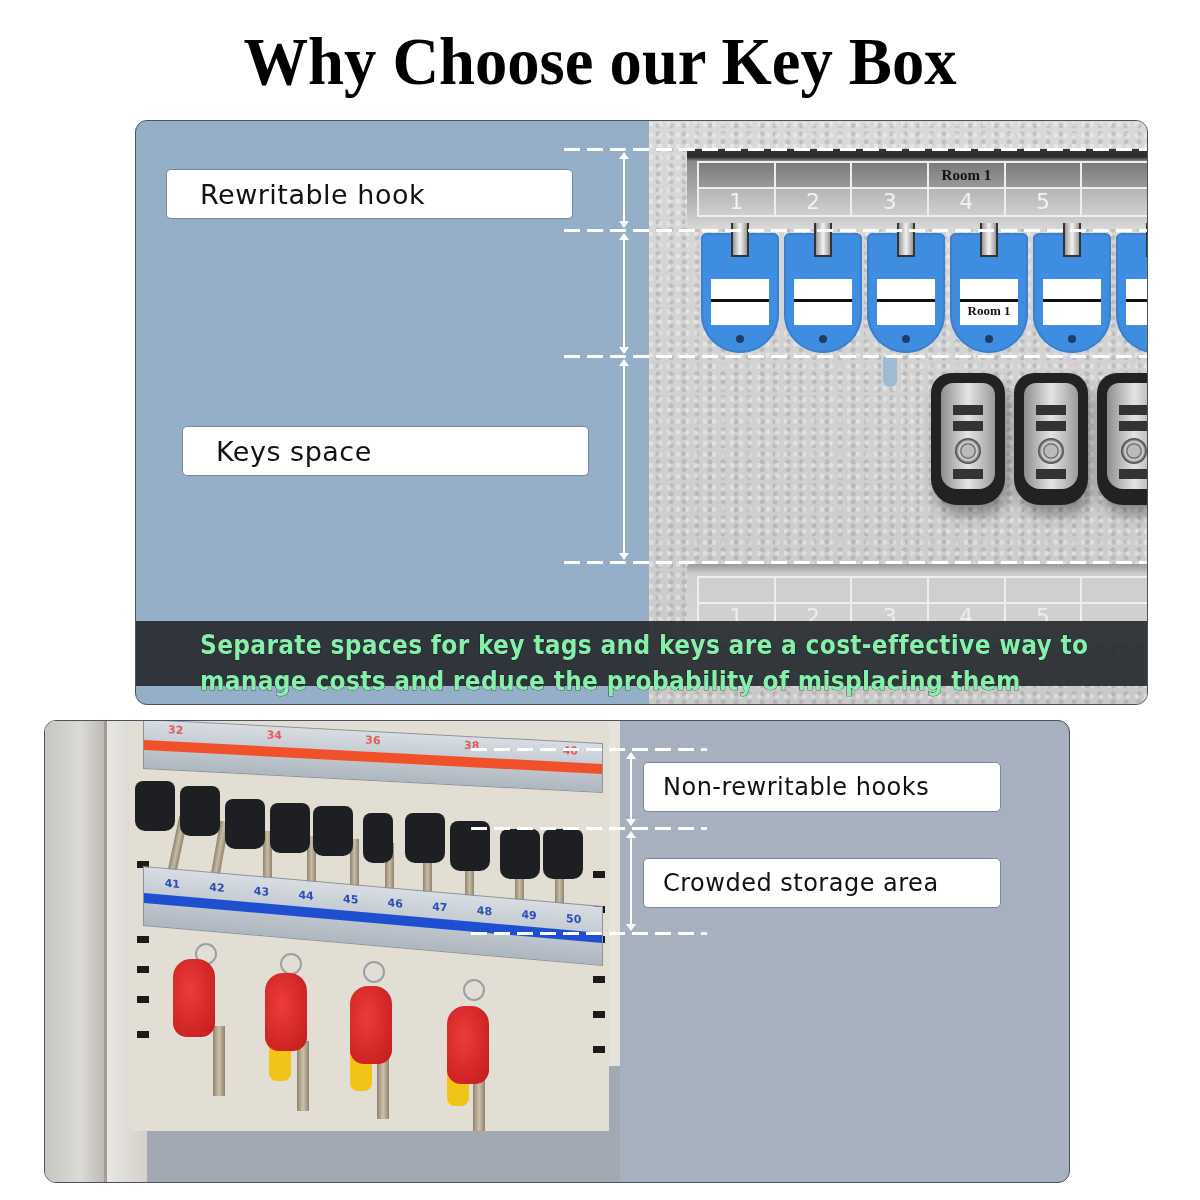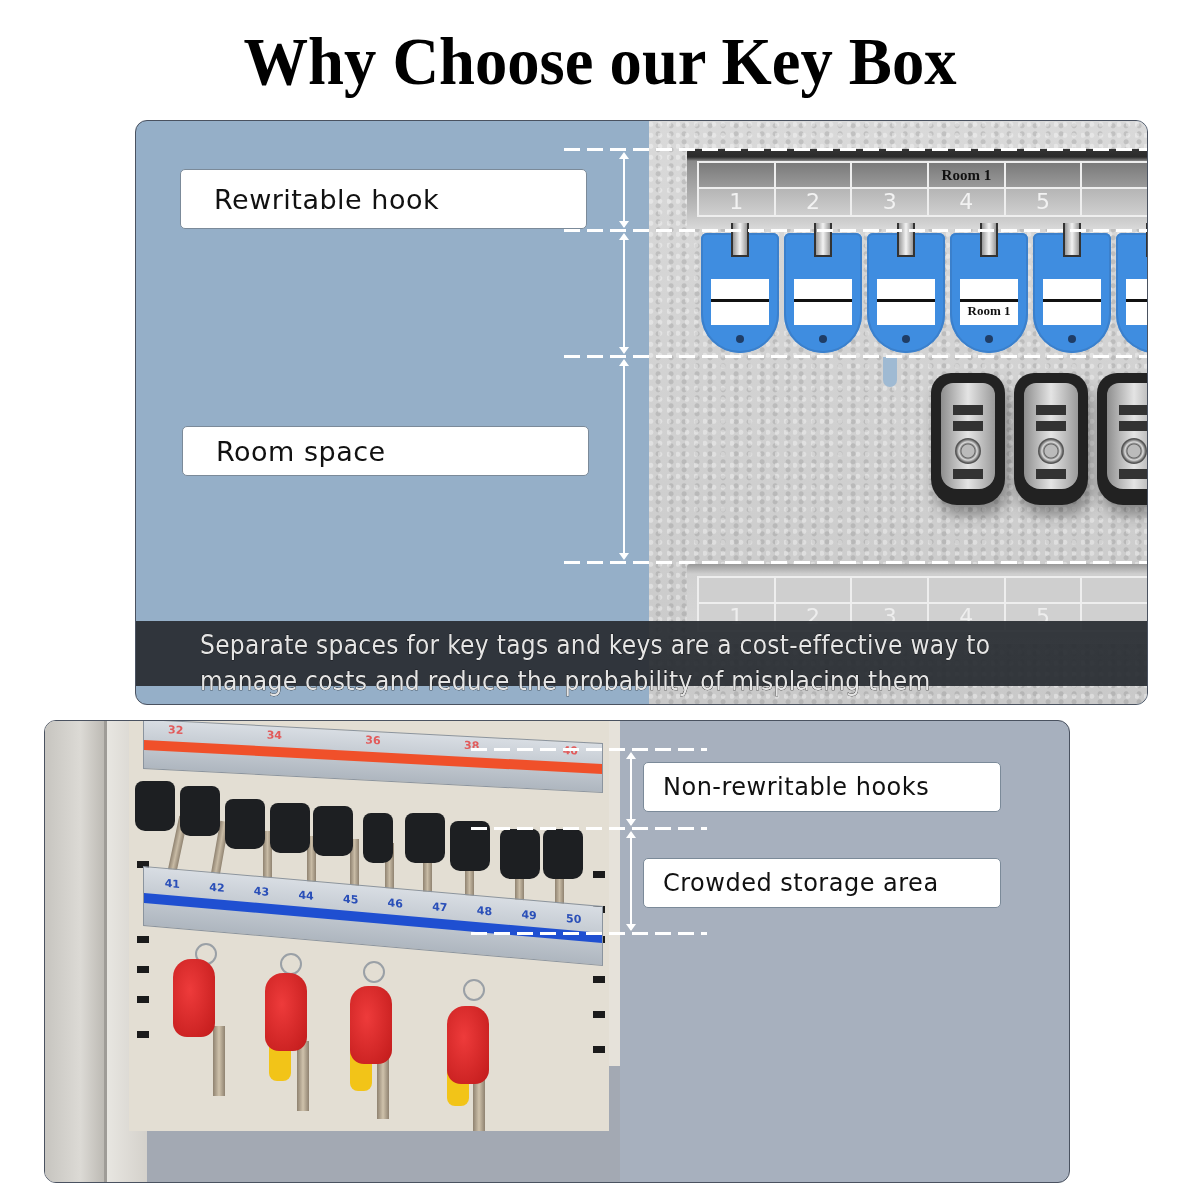--- a/index.html
+++ b/index.html
@@ -74,22 +74,22 @@
   .arrow-down { border-top: 7px solid #fff; }
 
   .label-box {
     position: absolute; background: #fff; border-radius: 5px; border: 1px solid #7b8a99;
     font-family: "DejaVu Sans", sans-serif; font-size: 27px; color: #111; letter-spacing: 0.5px;
     display: flex; align-items: center; padding-left: 33px;
   }
 
   .caption-bar {
     position: absolute; left: 0; right: 0; bottom: 18px; background: rgba(40,44,50,.93);
-    color: #e5e5e5; font-family: "DejaVu Sans Condensed", "DejaVu Sans", sans-serif;
-    -webkit-text-stroke: 0.6px #000; paint-order: stroke fill;
+    color: #86efac; font-family: "DejaVu Sans Condensed", "DejaVu Sans", sans-serif;
+    -webkit-text-stroke: 0.6px #000; paint-order: stroke fill; font-weight: bold;
   }
   .panel1 .caption-bar { top: 500px; padding: 6px 0 0 64px; font-size: 26px; line-height: 36px; letter-spacing: 0.3px; }
 
   
   .panel2 {
     position: absolute; left: 44px; top: 720px; width: 1026px; height: 463px;
     border-radius: 12px; overflow: hidden; border: 1px solid #4a5260;
     background: #a7b0be;
   }
   .p2-photo { position: absolute; left: 0; top: 0; width: 575px; height: 463px; background: #e6e2da; }
@@ -250,22 +250,22 @@
   <div class="arrow-down" style="left:483px; top:100px;"></div>
 
   <div class="vline" style="left:487px; top:117px; height:114px;"></div>
   <div class="arrow-up" style="left:483px; top:112px;"></div>
   <div class="arrow-down" style="left:483px; top:226px;"></div>
 
   <div class="vline" style="left:487px; top:243px; height:194px;"></div>
   <div class="arrow-up" style="left:483px; top:238px;"></div>
   <div class="arrow-down" style="left:483px; top:432px;"></div>
 
-  <div class="label-box" style="left:44px; top:48px; width:407px; height:60px;">Rewritable hook</div>
-  <div class="label-box" style="left:46px; top:305px; width:407px; height:50px;">Room space</div>
+  <div class="label-box" style="left:30px; top:48px; width:407px; height:50px;">Rewritable hook</div>
+  <div class="label-box" style="left:46px; top:305px; width:407px; height:50px;">Keys space</div>
 
   <div class="caption-bar">
     <div>Separate spaces for key tags and keys are a cost-effective way to</div>
     <div>manage costs and reduce the probability of misplacing them</div>
   </div>
 </div>
 
 <div class="panel2">
   <div class="p2-photo">
     <div class="p2-floor"></div>

